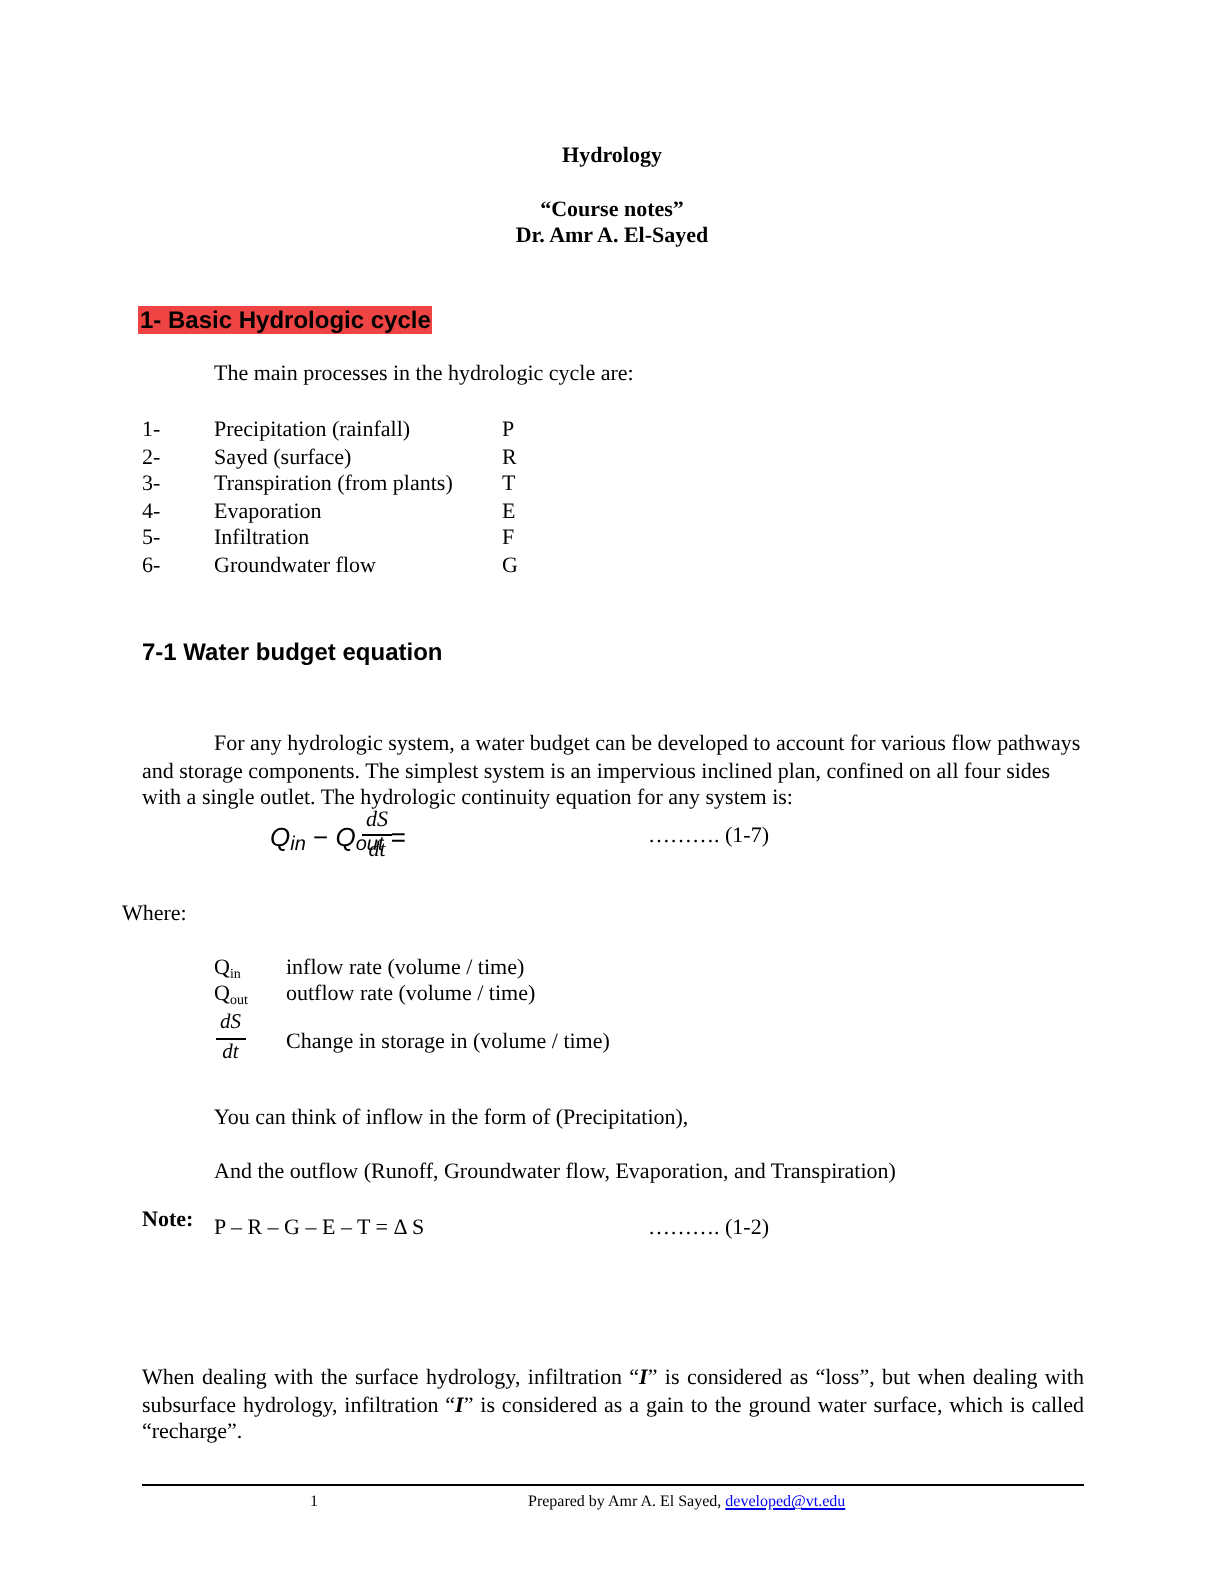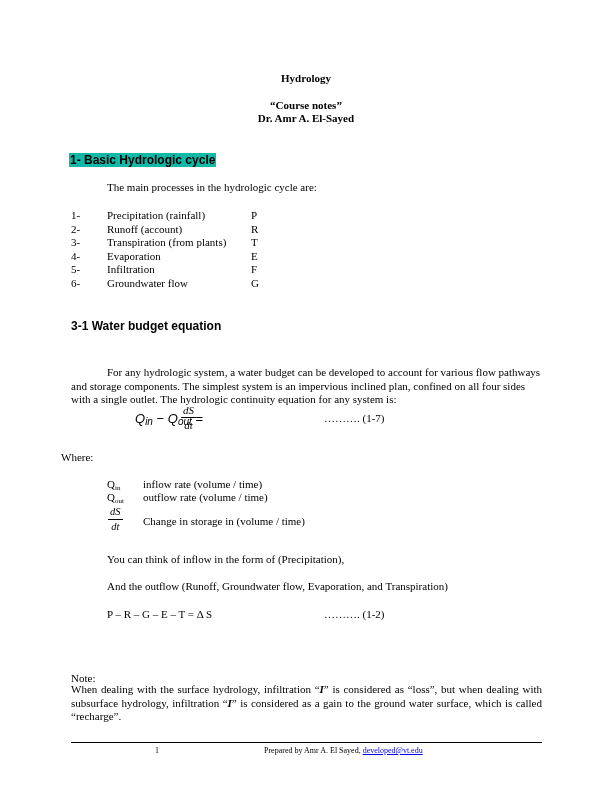--- a/index.html
+++ b/index.html
@@ -1,21 +1,21 @@
 <!DOCTYPE html>
 <html><head>
   <meta charset="utf-8">
   <style>
     html, body { margin: 0; padding: 0; background: #ffffff; }
     body { width: 612px; height: 792px; position: relative; overflow: hidden; font-family: "Liberation Serif", "DejaVu Serif", serif; color: #000; font-size: 11px; }
     .abs { position: absolute; white-space: nowrap; }
     .center { text-align: center; width: 612px; left: 0; }
     .bold { font-weight: bold; }
     .sans { font-family: "Liberation Sans", "DejaVu Sans", sans-serif; }
-    .hl { background: #14b8a6; padding: 0 1px; }
+    .hl { background: #ef4444; padding: 0 1px; }
     .h1 { font-size: 12px; font-weight: bold; }
     .h2 { font-size: 12px; font-weight: bold; }
     .para { position: absolute; left: 71px; width: 472px; line-height: 13.5px; text-align: left; white-space: normal; margin-top: 20px; }
     .justify { text-align: justify; }
     .list-row { position: absolute; left: 71px; height: 13.5px; line-height: 13.5px; }
     .list-row .num { position: absolute; left: 0; }
     .list-row .txt { position: absolute; left: 36px; white-space: nowrap; }
     .list-row .sym { position: absolute; left: 180px; }
     .eq { font-family: Liberation Sans, sans-serif; font-style: italic; font-size: 13px; margin-left: 28px; }
     .frac { display: inline-block; vertical-align: middle; text-align: center; font-style: italic; }
@@ -40,21 +40,21 @@
 <div class="abs" style="left:107px; top:181px;">The main processes in the hydrologic cycle are:</div>
 
 <div>
   <div class="list-row" style="top:209px;">
     <span class="num">1-</span>
     <span class="txt">Precipitation (rainfall)</span>
     <span class="sym">P</span>
   </div>
   <div class="list-row" style="top:222.5px;">
     <span class="num">2-</span>
-    <span class="txt">Runoff (account)</span>
+    <span class="txt">Sayed (surface)</span>
     <span class="sym">R</span>
   </div>
   <div class="list-row" style="top:236px;">
     <span class="num">3-</span>
     <span class="txt">Transpiration (from plants)</span>
     <span class="sym">T</span>
   </div>
   <div class="list-row" style="top:249.5px;">
     <span class="num">4-</span>
     <span class="txt">Evaporation</span>
@@ -65,21 +65,21 @@
     <span class="txt">Infiltration</span>
     <span class="sym">F</span>
   </div>
   <div class="list-row" style="top:276.5px;">
     <span class="num">6-</span>
     <span class="txt">Groundwater flow</span>
     <span class="sym">G</span>
   </div>
 </div>
 
-<div class="abs sans h2" style="left:71px; top:319px;">3-1 Water budget equation</div>
+<div class="abs sans h2" style="left:71px; top:319px;">7-1 Water budget equation</div>
 
 <div class="para" style="top:346px; text-indent:36px;">For any hydrologic system, a water budget can be developed to account for various flow pathways and storage components. The simplest system is an impervious inclined plan, confined on all four sides with a single outlet. The hydrologic continuity equation for any system is:</div>
 
 <div class="abs" style="left:107px; top:403px; height:34px;">
   <span class="eq" style="position:absolute; left:0; top:8px;">
     <span>Q</span><sub style="font-size:10px; vertical-align:-2px;">in</sub><span style="font-style:normal;"> − </span><span>Q</span><sub style="font-size:10px; vertical-align:-2px;">out</sub><span style="font-style:normal;"> = </span>
   </span>
   <span class="frac" style="position:absolute; left:74px; top:0; font-size:11px;">
     <span class="num2">dS</span>
     <span class="den">dt</span>
@@ -106,21 +106,21 @@
   </span>
   <div class="abs" style="left:143px; top:515px;">Change in storage in (volume / time)</div>
 </div>
 
 <div class="abs" style="left:107px; top:553px;">You can think of inflow in the form of (Precipitation),</div>
 <div class="abs" style="left:107px; top:580px;">And the outflow (Runoff, Groundwater flow, Evaporation, and Transpiration)</div>
 
 <div class="abs" style="left:107px; top:608px;">P – R – G – E – T = Δ S</div>
 <div class="abs" style="left:324px; top:608px;">………. (1-2)</div>
 
-<div class="abs" style="left:71px; top:672px;">Note:</div>
+<div class="abs" style="left:71px; top:604px;font-weight:bold;">Note:</div>
 
 <div class="para justify" style="top:663px; width:471px;"><span>When dealing with the surface hydrology, infiltration “</span><b><i>I</i></b><span>” is considered as “loss”, but when dealing with subsurface hydrology, infiltration “</span><b><i>I</i></b><span>” is considered as a gain to the ground water surface, which is called “recharge”.</span></div>
 
 <div class="footer-line"></div>
 <div class="abs footer" style="left:155px; top:746px;">1</div>
 <div class="abs footer" style="left:264px; top:746px;">
   <span>Prepared by Amr A. El Sayed, </span><a class="link">developed@vt.edu</a>
 </div>
 
 </body></html>

